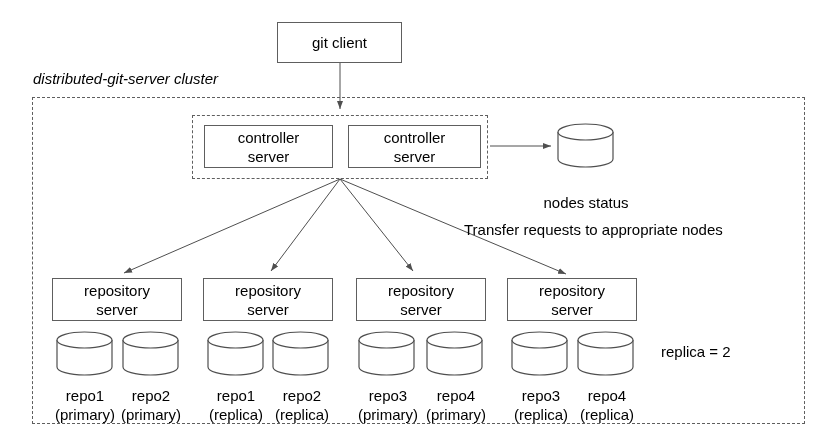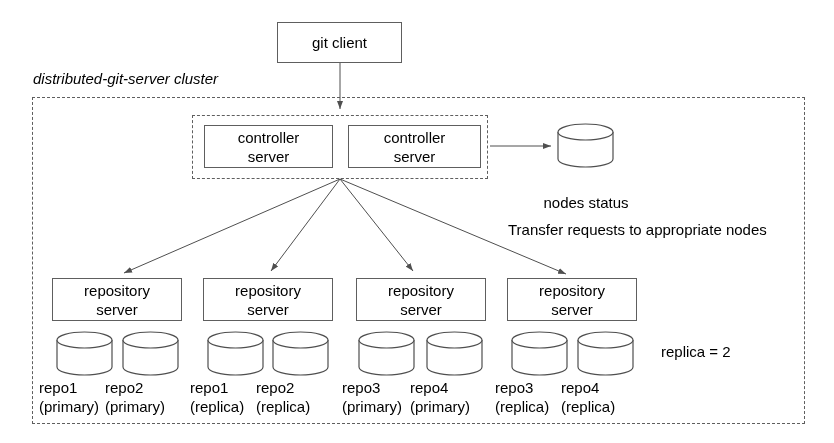--- a/index.html
+++ b/index.html
@@ -56,21 +56,23 @@
     border: 1px dashed var(--border, #6e6e6e);
     box-sizing: border-box;
   }
   .lbl {
     position: absolute;
     white-space: nowrap;
   }
   .repo-lbl {
     position: absolute;
     width: 92px;
+    text-align: center;
     line-height: 19px;
+    margin-top: 8px;
   }
 </style>
 </head>
 <body>
 
 <div class="canvas">
 
   <div class="dashed" style="left:32px; top:97px; width:773px; height:327px;"></div>
   <div class="dashed" style="left:192px; top:115px; width:296px; height:64px;"></div>
 
@@ -114,21 +116,21 @@
     <div>controller</div>
     <div>server</div>
   </div>
   <div class="box" style="left:348px; top:125px; width:133px; height:43px;">
     <div>controller</div>
     <div>server</div>
   </div>
 
   <div class="lbl" style="left:530px; top:170px; width:112px; text-align:center;margin-top:24px;">nodes status</div>
 
-  <div class="lbl" style="left:508px; top:221px;">Transfer requests to appropriate nodes</div>
+  <div class="lbl" style="left:464px; top:221px;">Transfer requests to appropriate nodes</div>
   <div class="lbl" style="left:661px; top:343px;">replica = 2</div>
 
   <div class="box" style="left:52px; top:278px; width:130px; height:43px;">
     <div>repository</div>
     <div>server</div>
   </div>
   <div class="box" style="left:203px; top:278px; width:130px; height:43px;">
     <div>repository</div>
     <div>server</div>
   </div>

